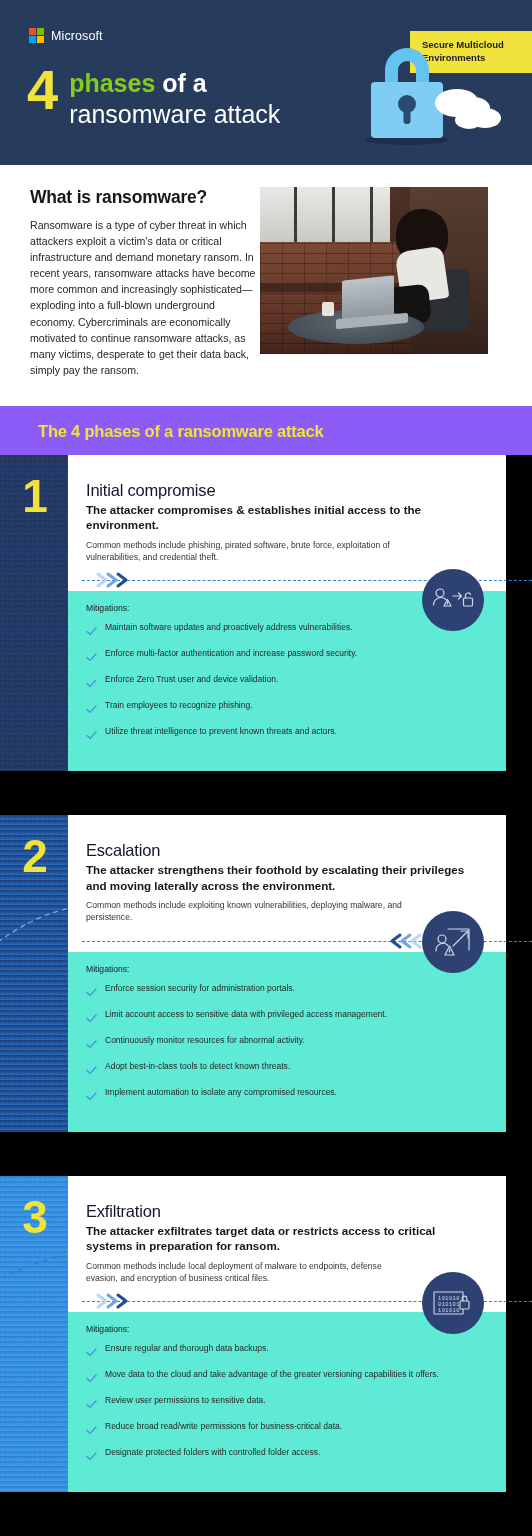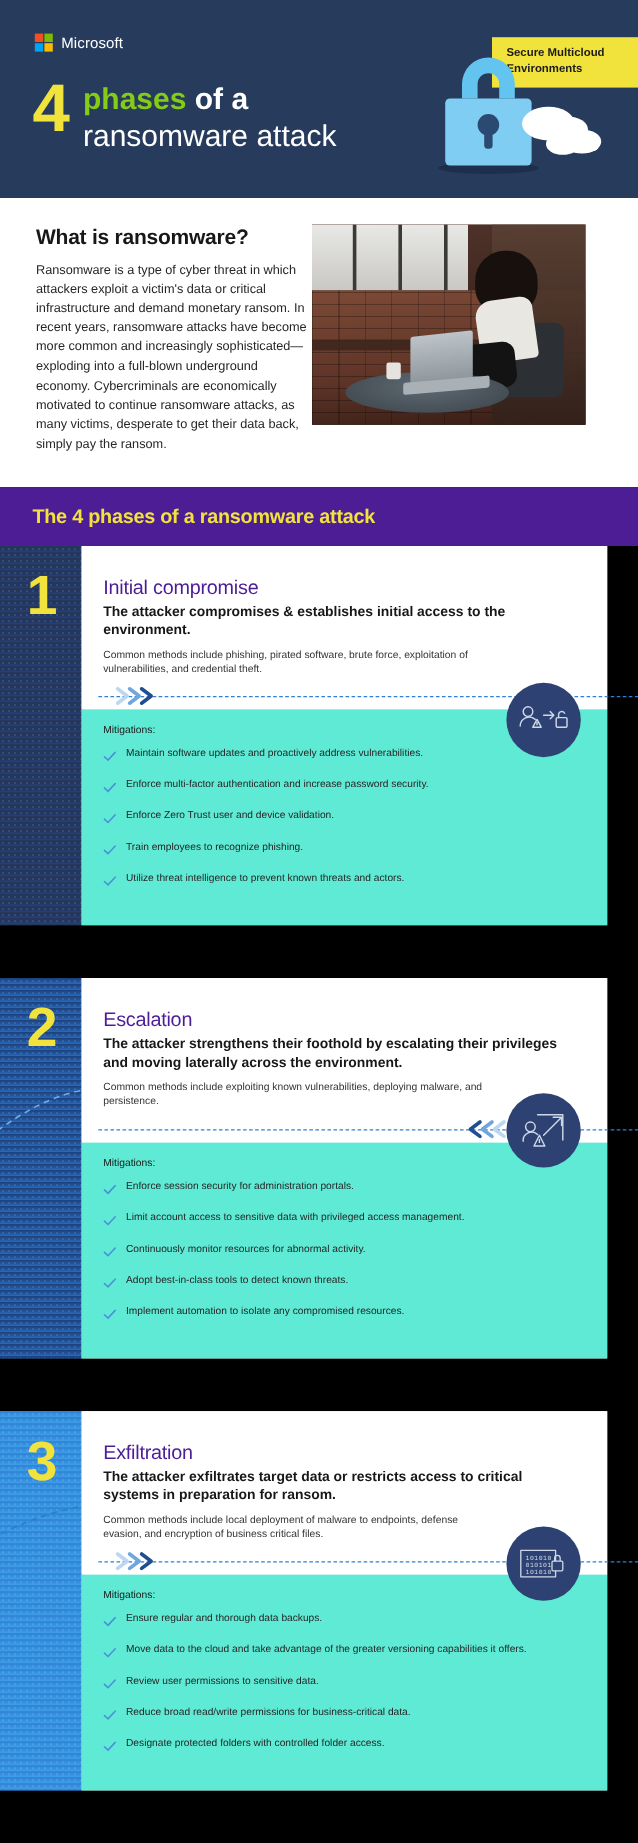--- a/index.html
+++ b/index.html
@@ -105,22 +105,22 @@
      background: radial-gradient(ellipse at 50% 35%, #5f6a72, #3b434a); border-radius:50%; }
   .photo .laptop-screen { position:absolute; left:82px; bottom:36px; width:52px; height:40px;
      background: linear-gradient(180deg,#bcc3c9,#8e959b); transform: skewY(-6deg); border-radius:2px;}
   .photo .laptop-base { position:absolute; left:76px; bottom:28px; width:72px; height:10px;
      background:#aab1b6; transform: skewY(-5deg); border-radius:2px;}
   .photo .cup { position:absolute; left:62px; bottom:38px; width:12px; height:14px;
      background:#e7e4df; border-radius:2px; }
 
   
   .section-bar {
-    background: #4c1d95;
-    padding: 16px 0 14px 27px;
+    background: #8b5cf6;
+    padding: 16px 0 14px 38px;
   }
   .section-bar h2 { color: #f2e33c; font-size: 16.5px; font-weight: 700; letter-spacing: -.2px; }
 
   
   .phase {
     position: relative;
     display: flex;
     margin: 0 26px 22px 0;
     min-height: 200px;
   }
@@ -152,21 +152,21 @@
     color: #f2e33c;
     font-size: 46px;
     font-weight: 700;
     line-height: 1;
     letter-spacing: -2px;
   }
   .strip-curve { position:absolute; left:0; top:0; width:68px; height:100%; overflow:hidden; }
 
   .phase-body { flex: 1 1 auto; background: #ffffff; position: relative; }
   .phase-top { padding: 26px 26px 6px 18px; background:#ffffff; }
-  .phase-title { color:#4c1d95; font-size:16.5px; font-weight:400; letter-spacing:-.2px; margin-bottom:2px; }
+  .phase-title { color:#0f172a; font-size:16.5px; font-weight:400; letter-spacing:-.2px; margin-bottom:2px; }
   .phase-sub { color:#171717; font-size:11.6px; font-weight:700; line-height:1.32; margin-bottom:6px; }
   .phase-methods { color:#333333; font-size:8.6px; line-height:1.45; max-width:330px; }
 
   .rule-row { position: relative; height: 22px; background:#ffffff; }
   .dashline {
     position:absolute; left:14px; right:-26px; top:11px; height:0;
     border-top: 1.6px dashed #2f7fd6;
   }
   .chev { position:absolute; top:2px; display:flex; align-items:center; }
   .chev.fwd { left:28px; }

